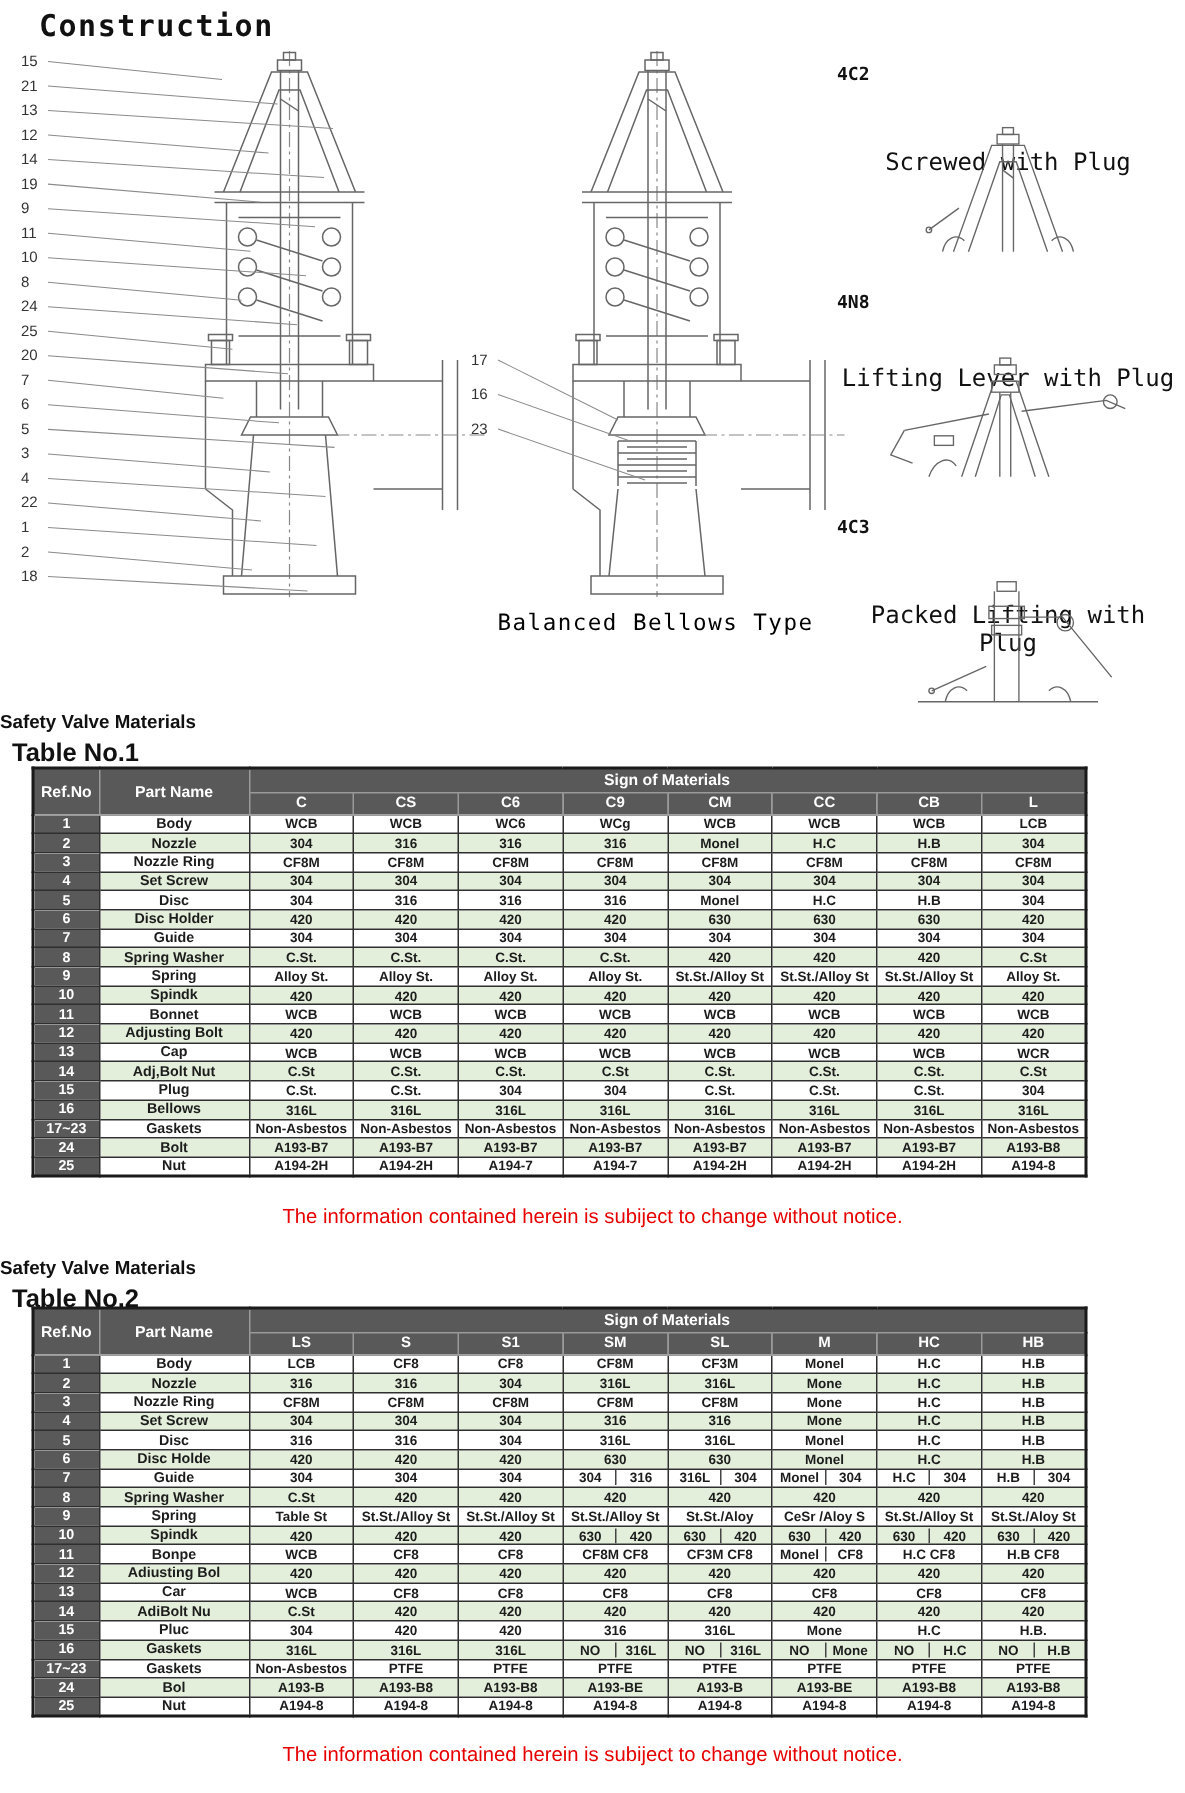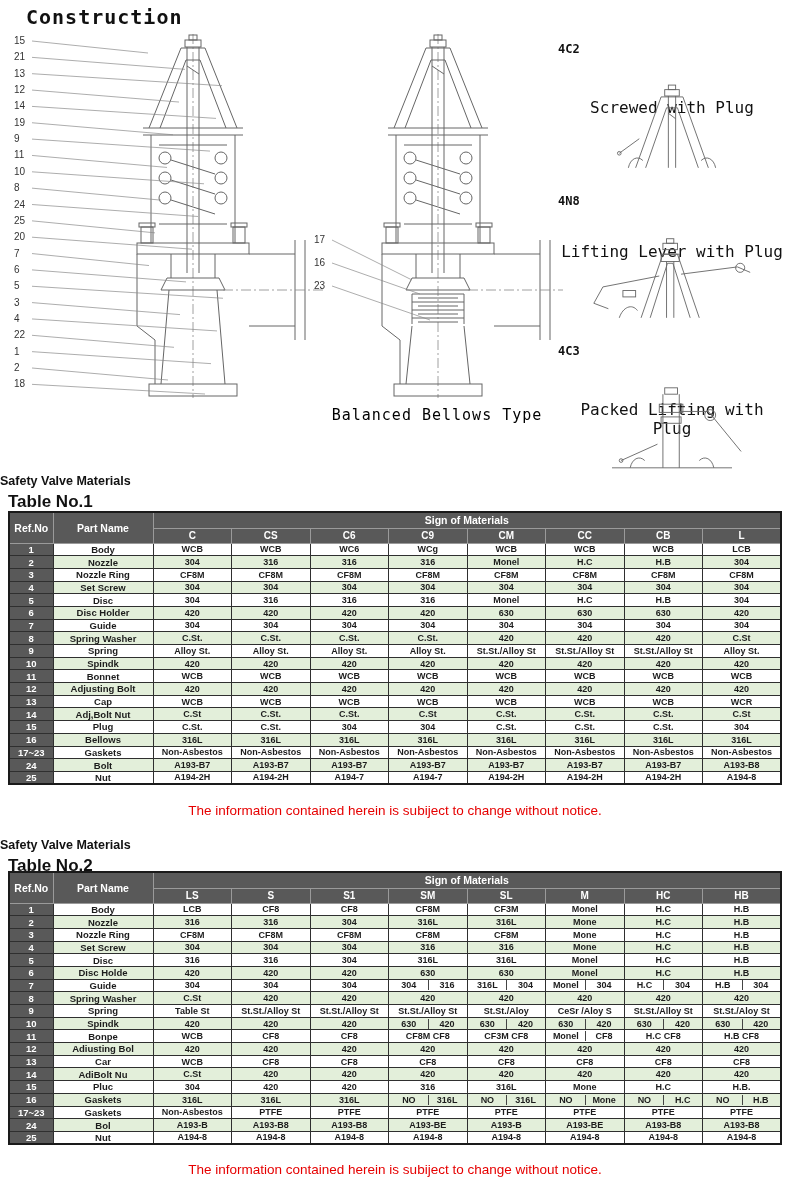--- a/index.html
+++ b/index.html
@@ -32,21 +32,21 @@
   .cap-svg   { position:absolute; left:14px; width:200px; }
   #c1-code{top:40px} #c1-label{top:56px} #c1-svg{top:74px; height:100px}
   #c2-code{top:192px} #c2-label{top:200px} #c2-svg{top:226px; height:96px}
   #c3-code{top:342px} #c3-label{top:358px} #c3-svg{top:376px; height:96px}
 
   
   .svm-title { position:absolute; left:0; right:0; font-size:12.5px; font-weight:bold; }
   #svm1{top:474px} #svm2{top:838px}
   .table-no { position:absolute; left:8px; font-size:17px; font-weight:bold; }
   #tno1{top:492px} #tno2{top:856px}
-  table.materials { position:absolute; left:8px; width:774px; border-collapse:collapse; table-layout:fixed;
+  table.materials { position:absolute; left:21px; width:704px; border-collapse:collapse; table-layout:fixed;
                     border:2px solid #1a1a1a; }
   #table1{top:511px} #table2{top:871px}
   .materials th {
     background:#595959; color:#fff; font-size:10px; font-weight:bold;
     border:1px solid #9a9a9a; height:15px; padding:0 1px; text-align:center;
   }
   .materials thead tr:first-child th { height:16px; font-size:10.5px; }
   .materials td {
     border:1px solid #2f2f2f; height:12.7px; font-size:9px; font-weight:bold;
     text-align:center; padding:0 1px; white-space:nowrap; overflow:hidden; color:#1c1c1c;

